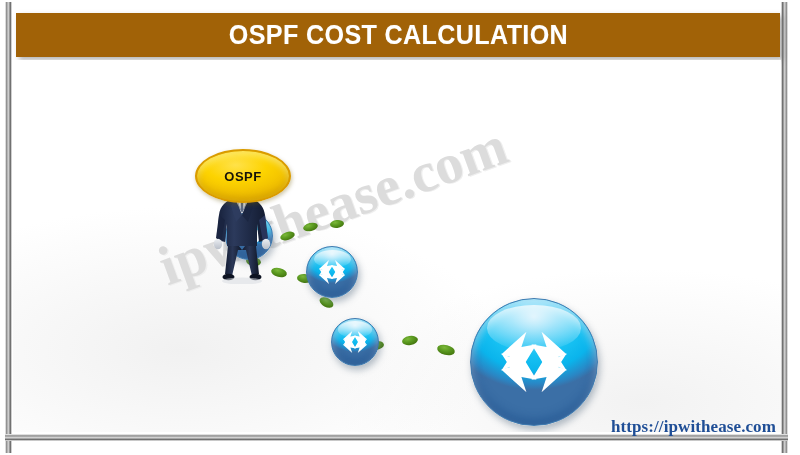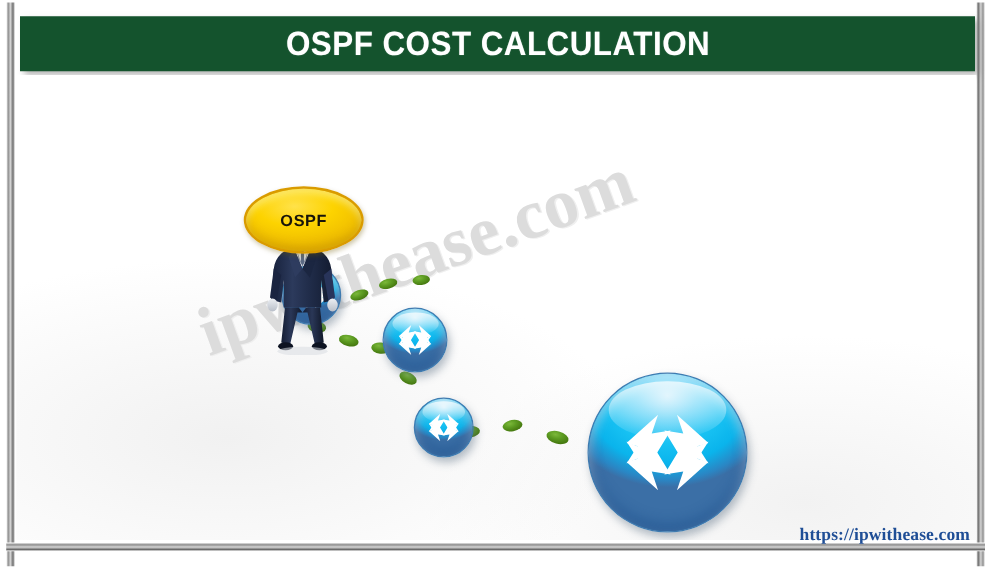--- a/index.html
+++ b/index.html
@@ -42,21 +42,21 @@
     background: linear-gradient(to bottom,#ffffff 0%,#8d8d8d 26%,#d6d6d6 52%,#6b6b6b 80%,#fdfdfd 100%);
   }
 
   
   #title-banner {
     position: absolute;
     left: 16px;
     top: 13px;
     width: 764px;
     height: 44px;
-    background: #14532d;
+    background: #a16207;
     box-shadow: 3px 3px 5px rgba(120,120,120,0.55);
     display: flex;
     align-items: center;
     justify-content: center;
   }
   #title-text {
     color: #ffffff;
     font-family: "Liberation Sans Narrow", "Liberation Sans", sans-serif;
     font-weight: bold;
     font-size: 27px;
@@ -183,21 +183,21 @@
   }
 
   
   #footer-url {
     position: absolute;
     right: 24px;
     bottom: 18px;
     color: #1f4e96;
     font-family: "Liberation Serif", "DejaVu Serif", serif;
     font-weight: bold;
-    font-size: 14px;
+    font-size: 17px;
     letter-spacing: 0.1px;
     white-space: nowrap;
     z-index: 8;
   }
 </style>
 </head>
 <body>
 
 <div id="page">
 

